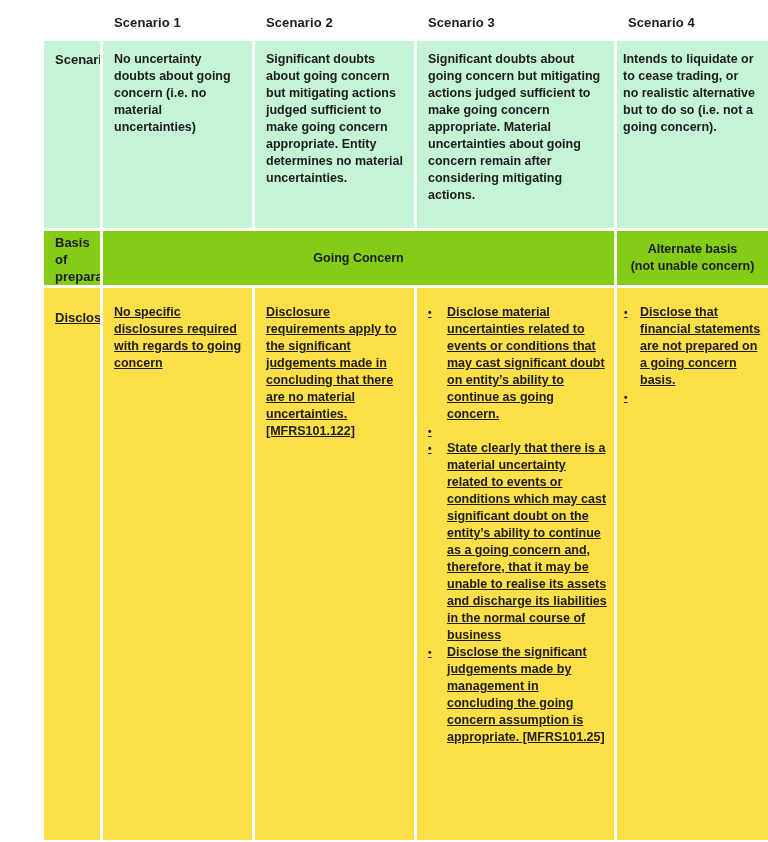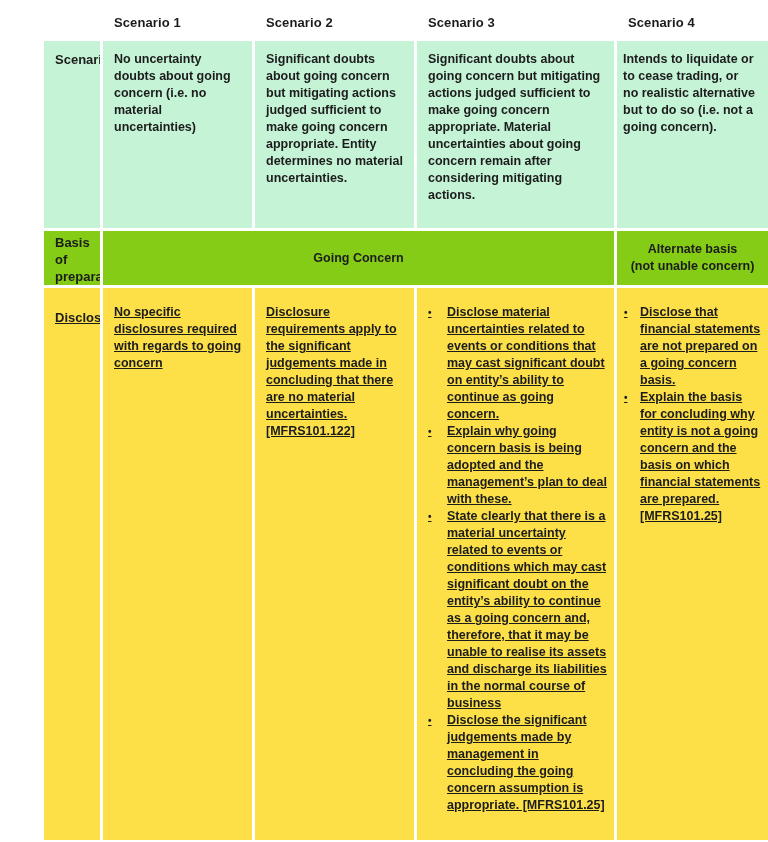--- a/index.html
+++ b/index.html
@@ -141,35 +141,33 @@
   <div class="cell tan body-cell pad-top-md">
     <span>Disclosure requirements apply to the significant judgements made in concluding that there are no material uncertainties. [MFRS101.122]</span>
   </div>
   <div class="cell tan bullets" style="padding-left:8px;">
     <div class="bullet">
       <span class="dot">•</span>
       <span class="txt">Disclose material uncertainties related to events or conditions that may cast significant doubt on entity’s ability to continue as going concern.</span>
     </div>
     <div class="bullet">
       <span class="dot">•</span>
-      <span class="txt">Explain why going concern basis is being adopted and the management’s plan to deal with these.</span>
     </div>
     <div class="bullet">
       <span class="dot">•</span>
       <span class="txt">State clearly that there is a material uncertainty related to events or conditions which may cast significant doubt on the entity’s ability to continue as a going concern and, therefore, that it may be unable to realise its assets and discharge its liabilities in the normal course of business</span>
     </div>
     <div class="bullet">
       <span class="dot">•</span>
       <span class="txt">Disclose the significant judgements made by management in concluding the going concern assumption is appropriate. [MFRS101.25]</span>
     </div>
   </div>
   <div class="cell tan bullets" style="padding-left:4px;">
     <div class="bullet">
       <span class="dot dot-narrow">•</span>
       <span class="txt">Disclose that financial statements are not prepared on a going concern basis.</span>
     </div>
     <div class="bullet">
       <span class="dot dot-narrow">•</span>
-      <span class="txt">Explain the basis for concluding why entity is not a going concern and the basis on which financial statements are prepared. [MFRS101.25]</span>
     </div>
   </div>
 
 </div>
 
 </body></html>

